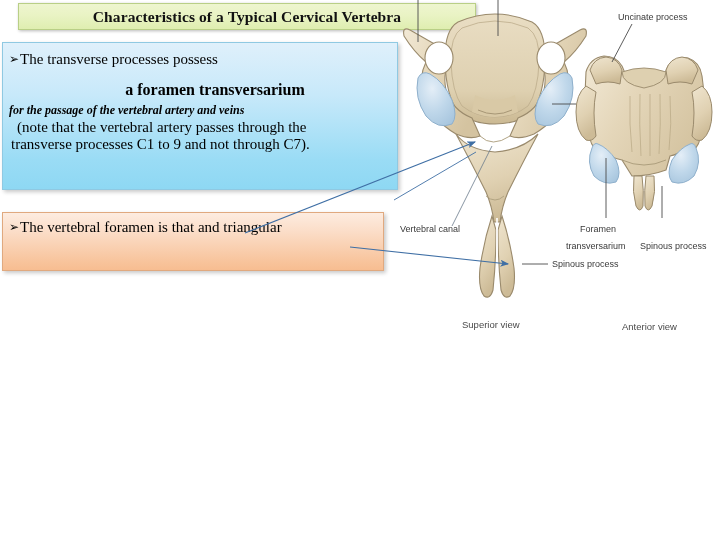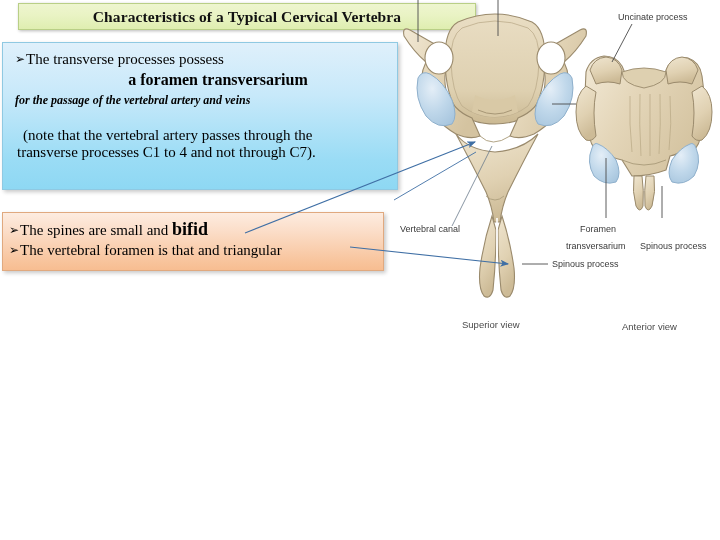--- a/index.html
+++ b/index.html
@@ -35,33 +35,33 @@
 
   
   #blue-box {
     position: absolute;
     left: 2px; top: 42px;
     width: 396px; height: 148px;
     background: linear-gradient(to bottom, #dff0fb 0%, #c8e9fa 35%, #9adcf5 80%, #8ed8f3 100%);
     border: 1px solid #8fc9e2;
     box-shadow: 2px 2px 4px rgba(0,0,0,0.22);
     box-sizing: border-box;
-    padding: 8px 6px 4px 12px;
+    padding: 8px 6px 4px 6px;
   }
   .line { color: #000000; line-height: 1.18; }
   .bullet-arrow {
     font-family: "DejaVu Sans", sans-serif;
     font-size: 12px;
     vertical-align: 1px;
     margin-right: 1px;
   }
   #b-l1 { font-size: 15px; }
-  #b-l2 { font-size: 16px; font-weight: bold; text-align: center; padding-left: 30px; margin-top: 2px; }
+  #b-l2 { font-size: 16px; font-weight: bold; text-align: center; padding-left: 30px; margin-top: 12px; }
   #b-l3 { font-size: 12px; font-weight: bold; font-style: italic; margin-top: 3px; }
-  #b-l4 { font-size: 15px; margin-top: 20px; padding-left: 8px; }
+  #b-l4 { font-size: 15px; margin-top: 2px; padding-left: 8px; }
   #b-l5 { font-size: 15px; padding-left: 2px; }
 
   
   #orange-box {
     position: absolute;
     left: 2px; top: 212px;
     width: 382px; height: 59px;
     background: linear-gradient(to bottom, #fdece0 0%, #fbdcc6 35%, #f8c49c 85%, #f7bd91 100%);
     border: 1px solid #e0a97f;
     box-shadow: 2px 2px 4px rgba(0,0,0,0.22);
@@ -96,27 +96,24 @@
   <div id="title-text">Characteristics of a Typical Cervical Vertebra</div>
 </div>
 
 <div id="blue-box">
   <div class="line" id="b-l1">
     <span class="bullet-arrow">➢</span><span>The transverse processes possess</span>
   </div>
   <div class="line" id="b-l2">a foramen transversarium</div>
   <div class="line" id="b-l3">for the passage of the vertebral artery and veins</div>
   <div class="line" id="b-l4">(note that the vertebral artery passes through the</div>
-  <div class="line" id="b-l5">transverse processes C1 to 4 and not through C7).</div>
+  <div class="line" id="b-l5">transverse processes C1 to 9 and not through C7).</div>
 </div>
 
 <div id="orange-box">
-  <div class="line" id="o-l1">
-    <span class="bullet-arrow">➢</span><span>The spines are small and </span><span class="big-bold">bifid</span>
-  </div>
   <div class="line" id="o-l2">
     <span class="bullet-arrow">➢</span><span>The vertebral foramen is that and </span><span class="bold">triangular</span>
   </div>
 </div>
 
 <div id="illustration">
 <svg width="320" height="350" viewBox="0 0 320 350" xmlns="http://www.w3.org/2000/svg">
   <defs>
     <linearGradient id="boneGrad" x1="0" y1="0" x2="1" y2="0.6">
       <stop offset="0%" stop-color="#f2e9d6"></stop>

